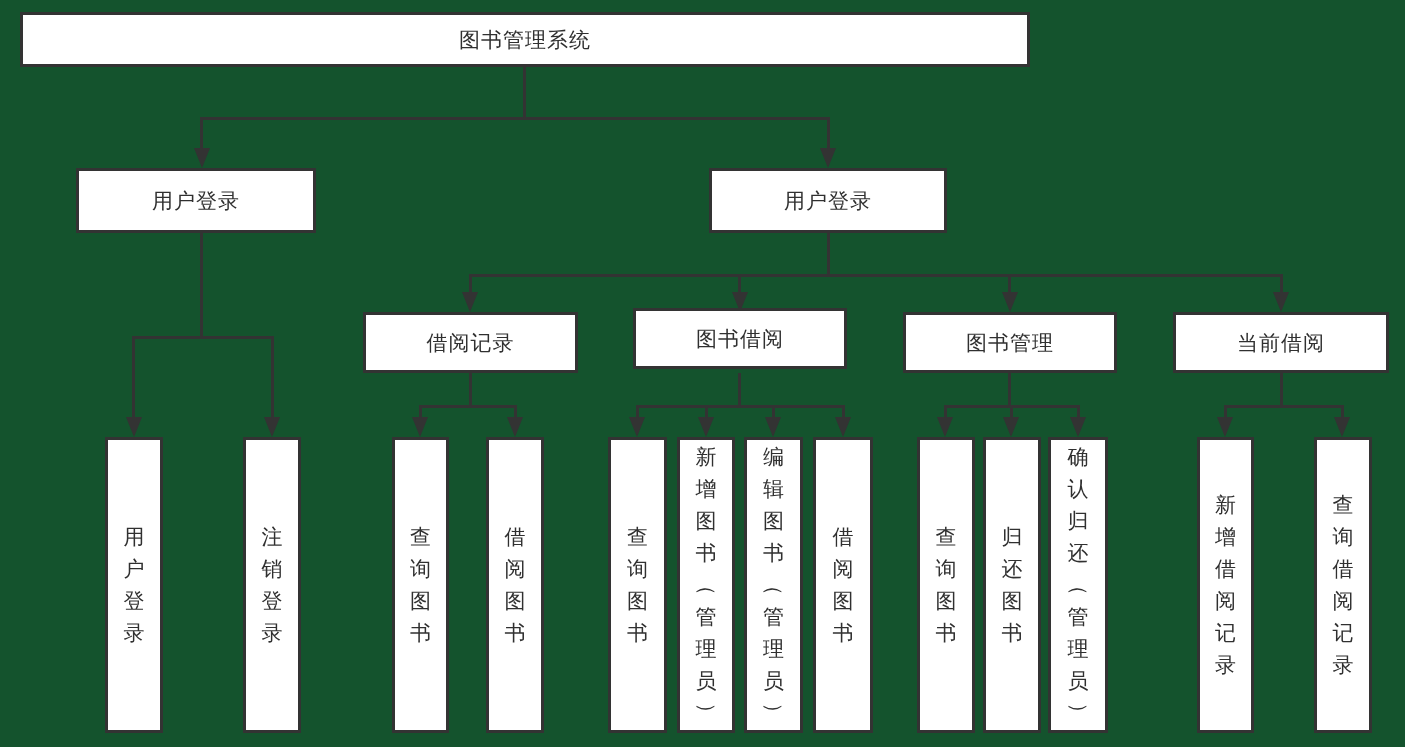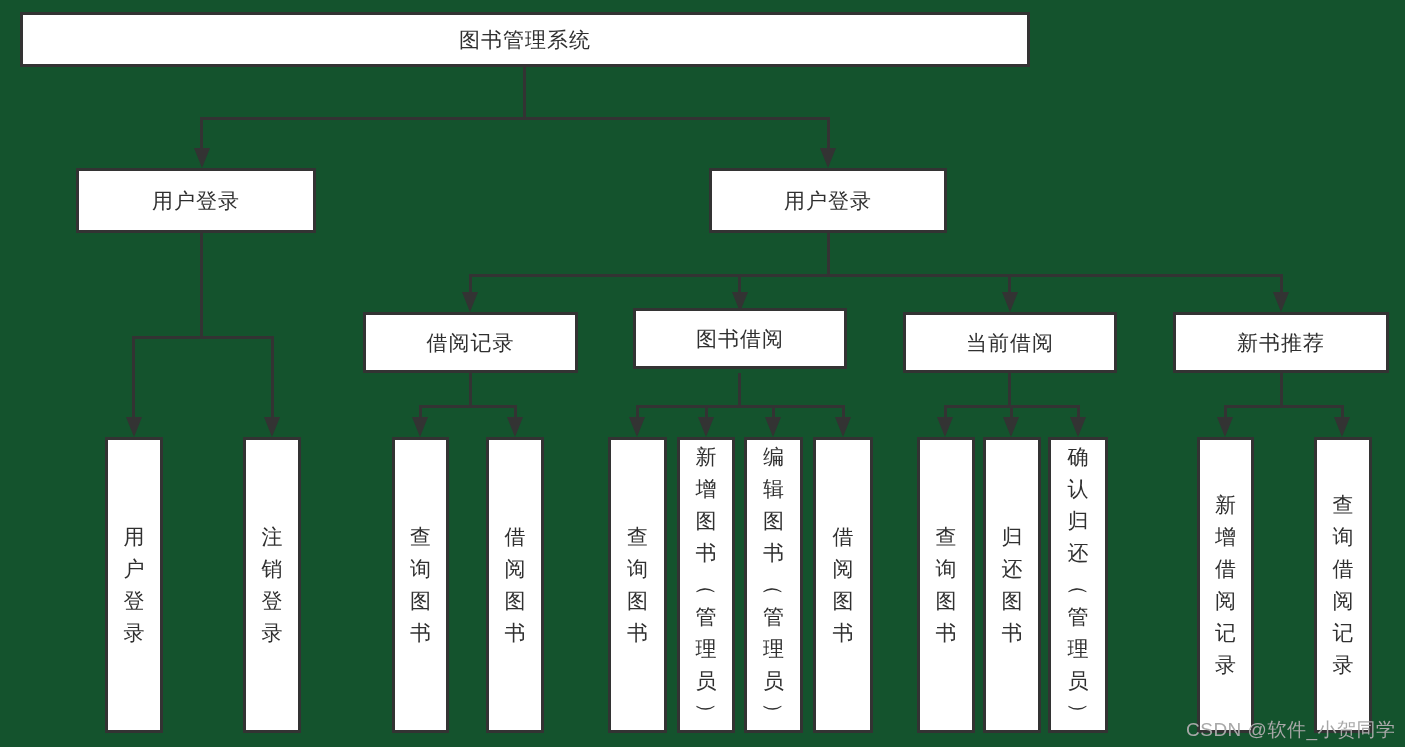--- a/index.html
+++ b/index.html
@@ -121,24 +121,24 @@
     <span class="hlabel">用户登录</span>
   </div>
 
   <div class="box" style="left:363px;top:312px;width:215px;height:61px">
     <span class="hlabel">借阅记录</span>
   </div>
   <div class="box" style="left:633px;top:308px;width:214px;height:61px">
     <span class="hlabel">图书借阅</span>
   </div>
   <div class="box" style="left:903px;top:312px;width:214px;height:61px">
+    <span class="hlabel">图书管理</span>
+  </div>
+  <div class="box" style="left:1173px;top:312px;width:216px;height:61px">
     <span class="hlabel">当前借阅</span>
-  </div>
-  <div class="box" style="left:1173px;top:312px;width:216px;height:61px">
-    <span class="hlabel">新书推荐</span>
   </div>
 
   <div class="box" style="left:105px;top:437px;width:58px;height:296px">
     <span class="vtext">
         <span>用</span>
         <span>户</span>
         <span>登</span>
         <span>录</span>
       </span>
   </div>
@@ -255,15 +255,14 @@
     <span class="vtext">
         <span>查</span>
         <span>询</span>
         <span>借</span>
         <span>阅</span>
         <span>记</span>
         <span>录</span>
       </span>
   </div>
 
-  <div class="watermark">CSDN @软件_小贺同学</div>
 
 </div>
 
 </body></html>

